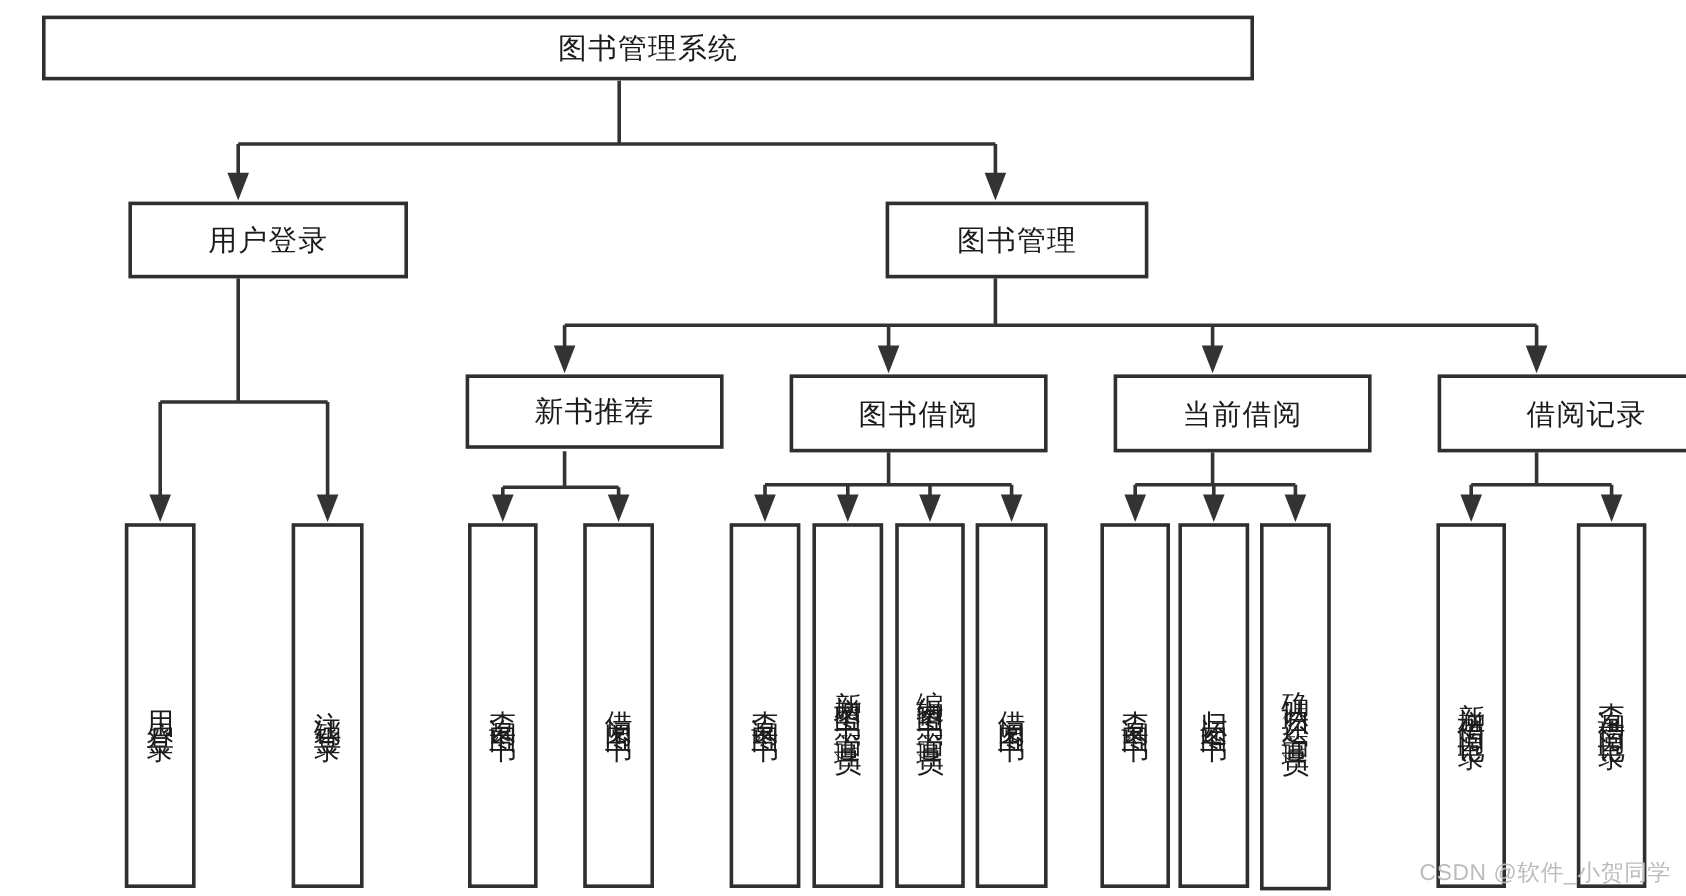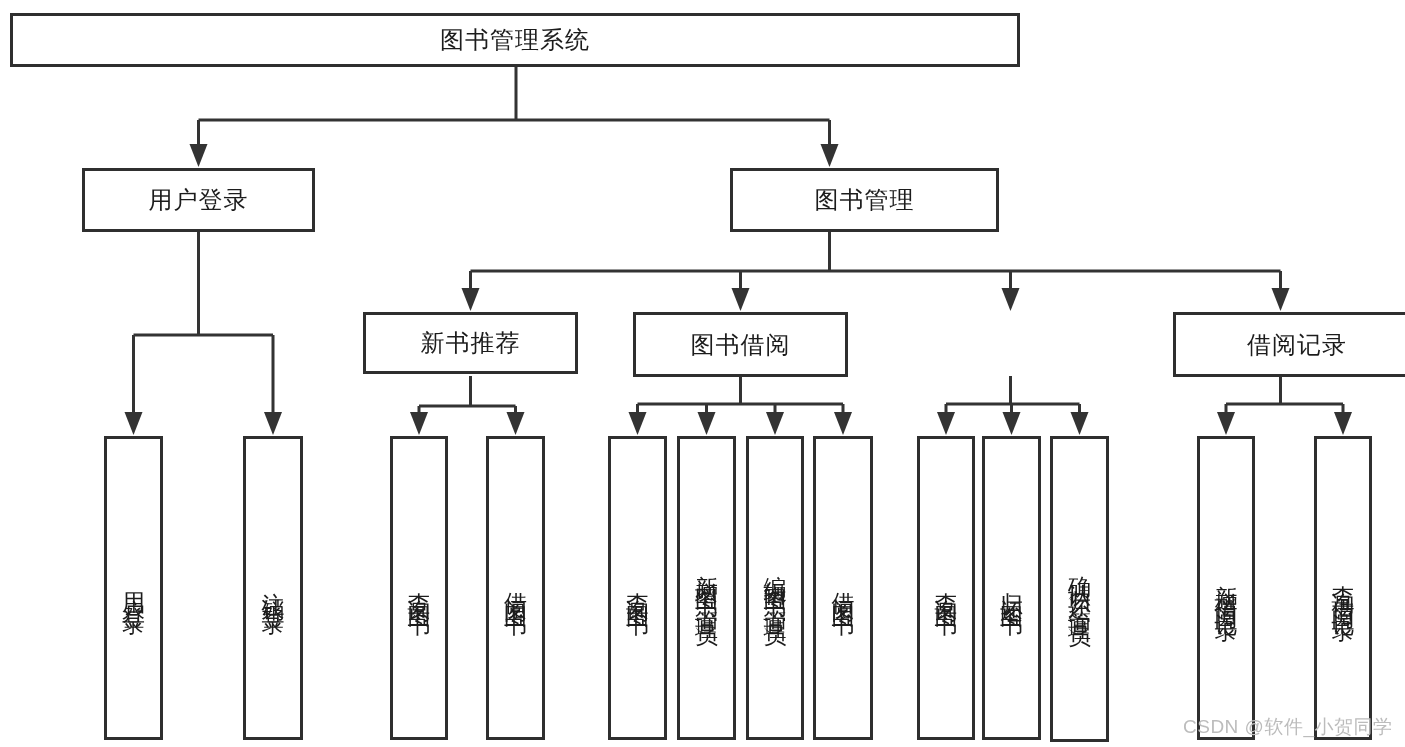--- a/index.html
+++ b/index.html
@@ -7,21 +7,21 @@
     width:1405px;height:747px;position:relative;overflow:hidden;
     font-family:"Liberation Sans","DejaVu Sans",sans-serif;
   }
   #canvas{position:absolute;left:0;top:0;width:1405px;height:747px;background:#ffffff;}
   #connectors{position:absolute;left:0;top:0;width:1405px;height:747px;}
   #connectors path{stroke:#333333;stroke-width:3;fill:none;}
   #connectors polygon{fill:#333333;stroke:none;}
   .hbox{
     position:absolute;box-sizing:border-box;background:#ffffff;
     border:3px solid #2f2f2f;display:flex;align-items:center;justify-content:center;
-    font-size:24px;color:#1c1c1c;letter-spacing:1px;white-space:nowrap;
+    font-size:24px;color:#1c1c1c;letter-spacing:1px;white-space:nowrap;margin-left:25px;
   }
   .vbox{
     position:absolute;box-sizing:border-box;background:#ffffff;
     border:3px solid #2f2f2f;display:flex;align-items:center;justify-content:center;
     writing-mode:vertical-rl;text-orientation:mixed;
     font-size:23px;letter-spacing:7px;color:#1c1c1c;line-height:1;
   }
   .watermark{
     position:absolute;left:1183px;top:714px;width:215px;
     font-size:19px;color:#bcbcbc;letter-spacing:0.5px;white-space:nowrap;
@@ -78,24 +78,25 @@
     <g>
       <path d="M1280.5 376 V404 M1226 404 H1343 M1226 404 V414 M1343 404 V414"></path>
       <polygon points="1217,412 1235,412 1226,435"></polygon>
       <polygon points="1334,412 1352,412 1343,435"></polygon>
     </g>
   </svg>
 
   <div class="hbox" style="left:10px;top:13px;width:1010px;height:54px;">图书管理系统</div>
 
   <div class="hbox" style="left:82px;top:168px;width:233px;height:64px;">用户登录</div>
-  <div class="hbox" style="left:730px;top:168px;width:269px;height:64px;text-align:center;">图书管理</div>
+  <div class="hbox" style="left:713px;top:168px;width:219px;height:64px;text-align:center;">图书管理</div>
 
   <div class="hbox" style="left:363px;top:312px;width:215px;height:62px;">新书推荐</div>
   <div class="hbox" style="left:633px;top:312px;width:215px;height:65px;font-family:Liberation Serif, serif;">图书借阅</div>
+  <div class="hbox" style="left:903px;top:312px;width:215px;height:65px;">当前借阅</div>
   <div class="hbox" style="left:1173px;top:312px;width:248px;height:65px;">借阅记录</div>
 
   <div class="vbox" style="left:104px;top:436px;width:59px;height:304px;">用户登录</div>
   <div class="vbox" style="left:243px;top:436px;width:60px;height:304px;">注销登录</div>
 
   <div class="vbox" style="left:390px;top:436px;width:58px;height:304px;">查询图书</div>
   <div class="vbox" style="left:486px;top:436px;width:59px;height:304px;">借阅图书</div>
 
   <div class="vbox" style="left:608px;top:436px;width:59px;height:304px;">查询图书</div>
   <div class="vbox" style="left:677px;top:436px;width:59px;height:304px;">新增图书（管理员）</div>

